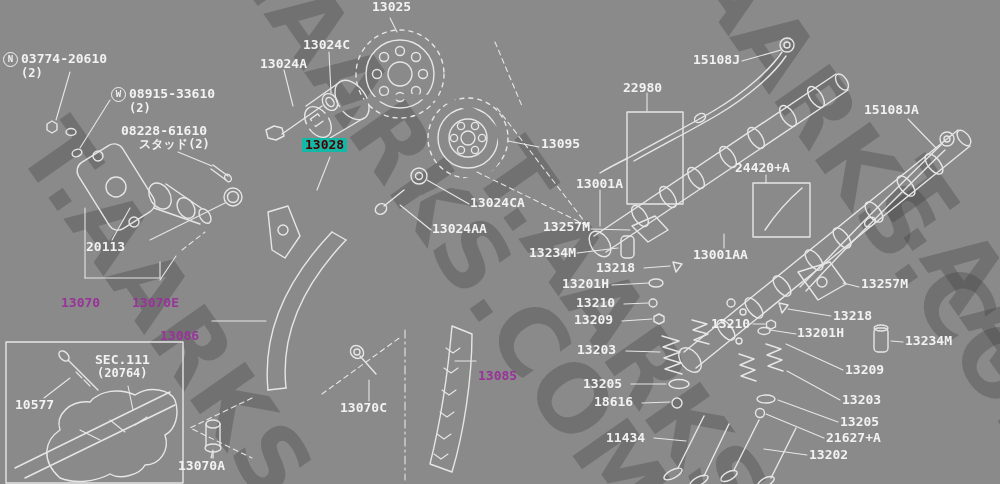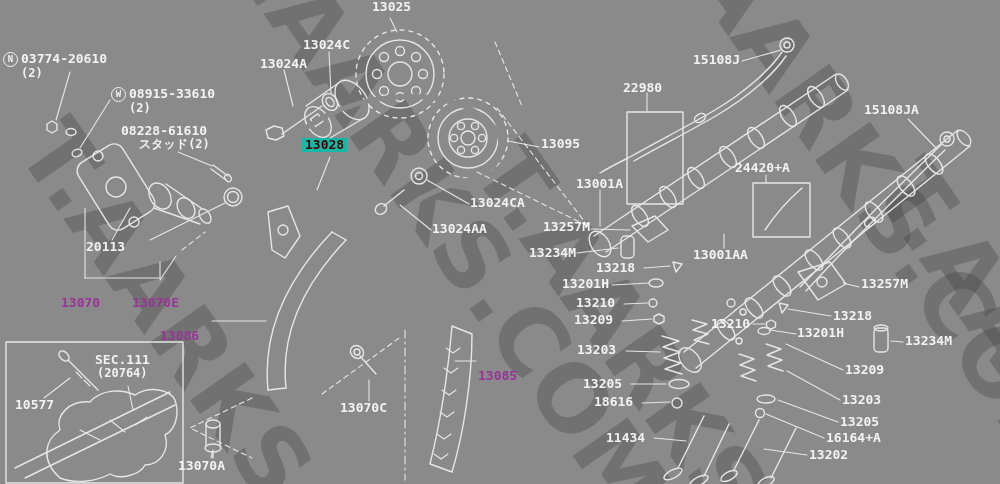--- a/index.html
+++ b/index.html
@@ -336,21 +336,21 @@
 <div class="lbl" style="left:594px;top:395px"><span>18616</span></div>
 <div class="lbl" style="left:606px;top:431px"><span>11434</span></div>
 <div class="lbl" style="left:711px;top:317px"><span>13210</span></div>
 <div class="lbl" style="left:861px;top:277px"><span>13257M</span></div>
 <div class="lbl" style="left:833px;top:309px"><span>13218</span></div>
 <div class="lbl" style="left:797px;top:326px"><span>13201H</span></div>
 <div class="lbl" style="left:905px;top:334px"><span>13234M</span></div>
 <div class="lbl" style="left:845px;top:363px"><span>13209</span></div>
 <div class="lbl" style="left:842px;top:393px"><span>13203</span></div>
 <div class="lbl" style="left:840px;top:415px"><span>13205</span></div>
-<div class="lbl" style="left:826px;top:431px"><span>16164+A</span></div>
+<div class="lbl" style="left:826px;top:431px"><span>21627+A</span></div>
 <div class="lbl" style="left:809px;top:448px"><span>13202</span></div>
 <div class="lbl" style="left:86px;top:240px"><span>20113</span></div>
 <div class="lbl link" style="left:61px;top:280px"><span>13070</span></div>
 <div class="lbl link" style="left:132px;top:280px"><span>13070E</span></div>
 <div class="lbl link" style="left:160px;top:313px"><span>13086</span></div>
 <div class="lbl" style="left:95px;top:353px"><span>SEC.111</span><span class="sub" style="margin-left:2px">(20764)</span></div>
 <div class="lbl" style="left:15px;top:398px"><span>10577</span></div>
 <div class="lbl" style="left:178px;top:459px"><span>13070A</span></div>
 <div class="lbl" style="left:340px;top:401px"><span>13070C</span></div>
 <div class="lbl link" style="left:478px;top:353px"><span>13085</span></div>

